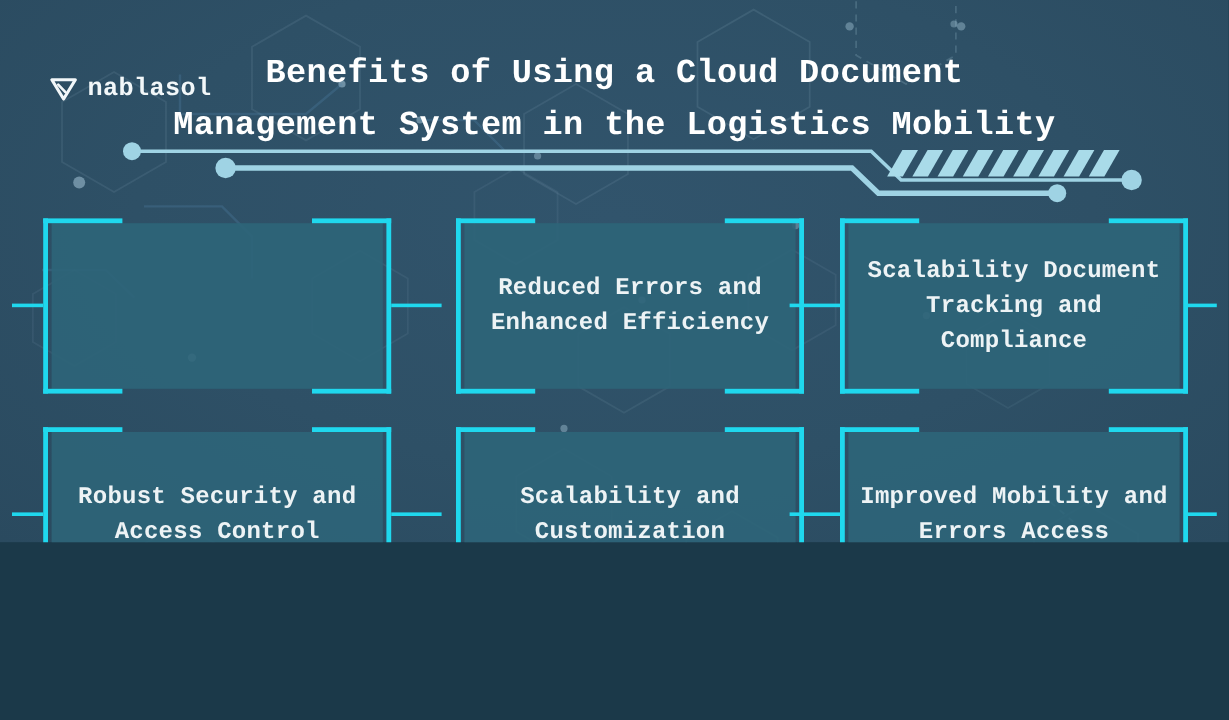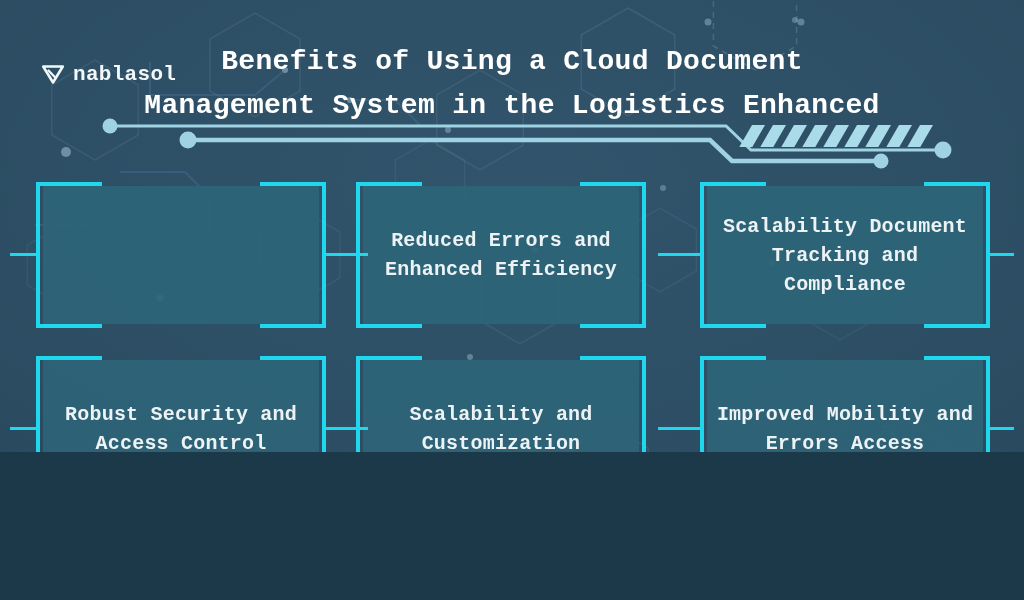--- a/index.html
+++ b/index.html
@@ -24,21 +24,21 @@
   .benefit .bk{position:absolute;top:0;bottom:0;width:62px;border:4px solid var(--bracket_cyan,#1fd8ee);}
   .benefit .bk.l{left:0;border-right:none;}
   .benefit .bk.r{right:0;border-left:none;}
   .benefit .label{
     position:absolute;left:14px;right:14px;top:4px;bottom:4px;
     display:flex;align-items:center;justify-content:center;text-align:center;
     color:var(--label_text,#edf3f5);font-size:20px;line-height:29px;font-weight:bold;
     white-space:pre-line;letter-spacing:.2px;
   }
   .r1{top:182px;} .r2{top:356px;}
-  .c1{left:36px;} .c2{left:356px;} .c3{left:700px;}
+  .c1{left:36px;} .c2{left:380px;} .c3{left:700px;}
   
   .conn{position:absolute;height:3px;background:var(--bracket_cyan,#1fd8ee);}
 </style>
 </head>
 <body>
 
 <div class="stage">
 
   <svg class="layer" width="1024" height="600" id="bg-pattern">
       <polygon points="95,60 138.3,85 138.3,135 95,160 51.7,135 51.7,85" fill="none" stroke="#b0d0e2" stroke-opacity="0.1" stroke-width="1.5"></polygon>
@@ -97,21 +97,21 @@
 
   <div class="logo">
     <svg width="26" height="25" viewBox="0 0 26 25">
       <path d="M3.2,4.5 L22.8,4.5 L13,20.5 Z" fill="none" stroke="#f2f7f9" stroke-width="2.6" stroke-linejoin="round"></path>
       <path d="M8.5,8.5 L14.5,14.8" fill="none" stroke="#f2f7f9" stroke-width="2.2" stroke-linecap="round"></path>
     </svg>
     <span class="logo-text">nablasol</span>
   </div>
 
   <h1 class="title">Benefits of Using a Cloud Document
-Management System in the Logistics Enhanced</h1>
+Management System in the Logistics Mobility</h1>
 
   <svg class="layer" width="1024" height="600">
     <g>
       <polyline points="110,126 726,126 751,150 943,150" style="fill:none;stroke:var(--header_accent,#9fd3e4);stroke-width:3"></polyline>
       <polyline points="188,140 710,140 732,161 881,161" style="fill:none;stroke:var(--header_accent,#9fd3e4);stroke-width:4.5"></polyline>
       <circle cx="110" cy="126" r="7.5" style="fill:var(--header_accent,#9fd3e4)"></circle>
       <circle cx="943" cy="150" r="8.5" style="fill:var(--header_accent,#9fd3e4)"></circle>
       <circle cx="188" cy="140" r="8.5" style="fill:var(--header_accent,#9fd3e4)"></circle>
       <circle cx="881" cy="161" r="7.5" style="fill:var(--header_accent,#9fd3e4)"></circle>
     </g>

